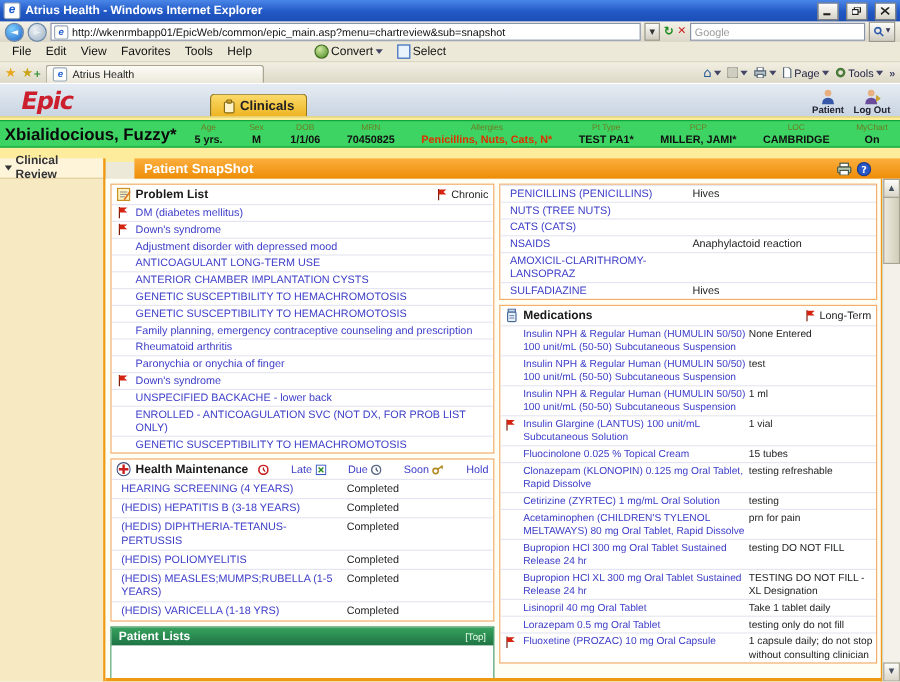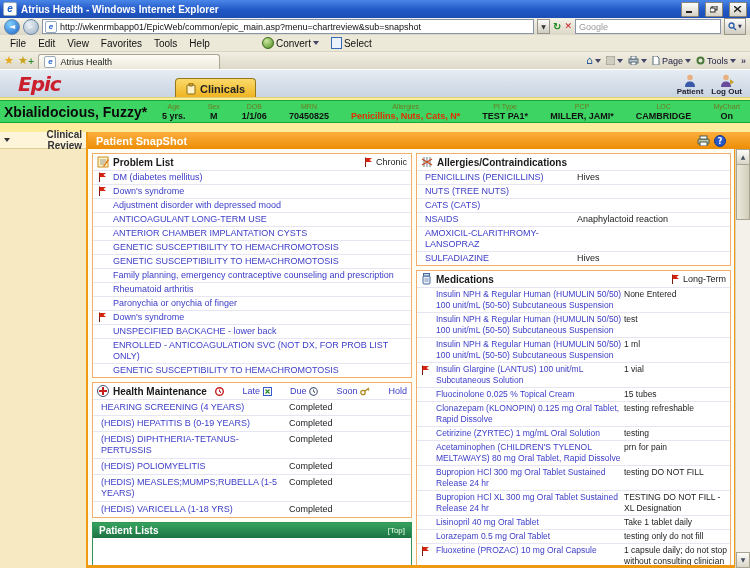--- a/index.html
+++ b/index.html
@@ -76,24 +76,24 @@
   .banner-fields{display:flex;flex:1;justify-content:space-between;padding:0 6px;}
   .bfield{text-align:center;}
   .blabel{font-size:7px;color:#6e7a22;line-height:8px;}
   .bvalue{font-size:9px;font-weight:bold;color:#101010;line-height:10px;white-space:nowrap;}
   .bvalue.alert-red{color:#e03000;}
 
   
   .workspace{position:absolute;top:132px;left:0;right:0;bottom:0;}
   .sidebar{position:absolute;left:0;top:0;bottom:0;width:86px;background:#f7e9c1;}
   .sidebar-tab{height:16px;background:#fdf4da;border-bottom:1px solid #e0cd98;display:flex;align-items:center;
-               gap:3px;padding:0 4px;font-size:10px;font-weight:bold;color:#333;text-align:right;}
+               gap:3px;padding:0 4px;font-size:10px;font-weight:bold;color:#333;}
   .main{position:absolute;left:86px;right:0;top:0;bottom:0;border-left:2px solid #ef9a12;}
   .snap-header{height:17px;background:linear-gradient(#fbae3d,#ee8d06);display:flex;align-items:center;
-               padding:0 8px;color:#fff;font-weight:bold;font-size:11px;}
+               padding:0 8px;color:#fff;font-weight:bold;font-size:11px;margin-left:24px;}
   .snap-icons{margin-left:auto;display:flex;gap:4px;align-items:center;padding-right:16px;}
   .content{position:absolute;top:17px;left:0;right:14px;bottom:0;background:#fffef4;
            border-right:2px solid #ef9a12;border-bottom:3px solid #ef9a12;
            padding:4px 3px 0 4px;display:flex;gap:4px;overflow:hidden;}
   .col{display:flex;flex-direction:column;gap:4px;min-width:0;}
   .col-left{width:320px;flex:none;}
   .col-right{flex:1;}
 
   .panel{border:1px solid #f2ae6a;background:#fff;flex:none;}
   .panel-h{display:flex;align-items:center;gap:4px;padding:2px 4px;font-size:10px;font-weight:bold;color:#1a1a1a;}
@@ -508,21 +508,21 @@
               </div>
             </div>
             <div>
 
                 <div class="row hmrow">
                   <span class="hmname">HEARING SCREENING (4 YEARS)</span>
                   <span class="hmstatus">Completed</span>
                 </div>
 
                 <div class="row hmrow">
-                  <span class="hmname">(HEDIS) HEPATITIS B (0-19 YEARS)</span>
+                  <span class="hmname">(HEDIS) HEPATITIS B (3-18 YEARS)</span>
                   <span class="hmstatus">Completed</span>
                 </div>
 
                 <div class="row hmrow">
                   <span class="hmname">(HEDIS) DIPHTHERIA-TETANUS-PERTUSSIS</span>
                   <span class="hmstatus">Completed</span>
                 </div>
 
                 <div class="row hmrow">
                   <span class="hmname">(HEDIS) POLIOMYELITIS</span>
@@ -561,27 +561,20 @@
               
                 
               </div>
           </div>
 
         </div>
 
         <div class="col col-right">
 
           <div class="panel">
-            <div class="panel-h">
-              <svg width="12" height="12">
-                  <path d="M3 1 V11 M6 1 V11 M9 1 V11" stroke="#6a7a8a" stroke-width="1"></path>
-                  <path d="M1 3 L11 9 M11 3 L1 9" stroke="#c84a20" stroke-width="1.4"></path>
-                </svg>
-              <span>Allergies/Contraindications</span>
-            </div>
             <div>
 
                 <div class="row arow">
                   <span class="aname">PENICILLINS (PENICILLINS)</span>
                   <span class="areact">Hives</span>
                 </div>
 
                 <div class="row arow">
                   <span class="aname">NUTS (TREE NUTS)</span>
                   <span class="areact"></span>

